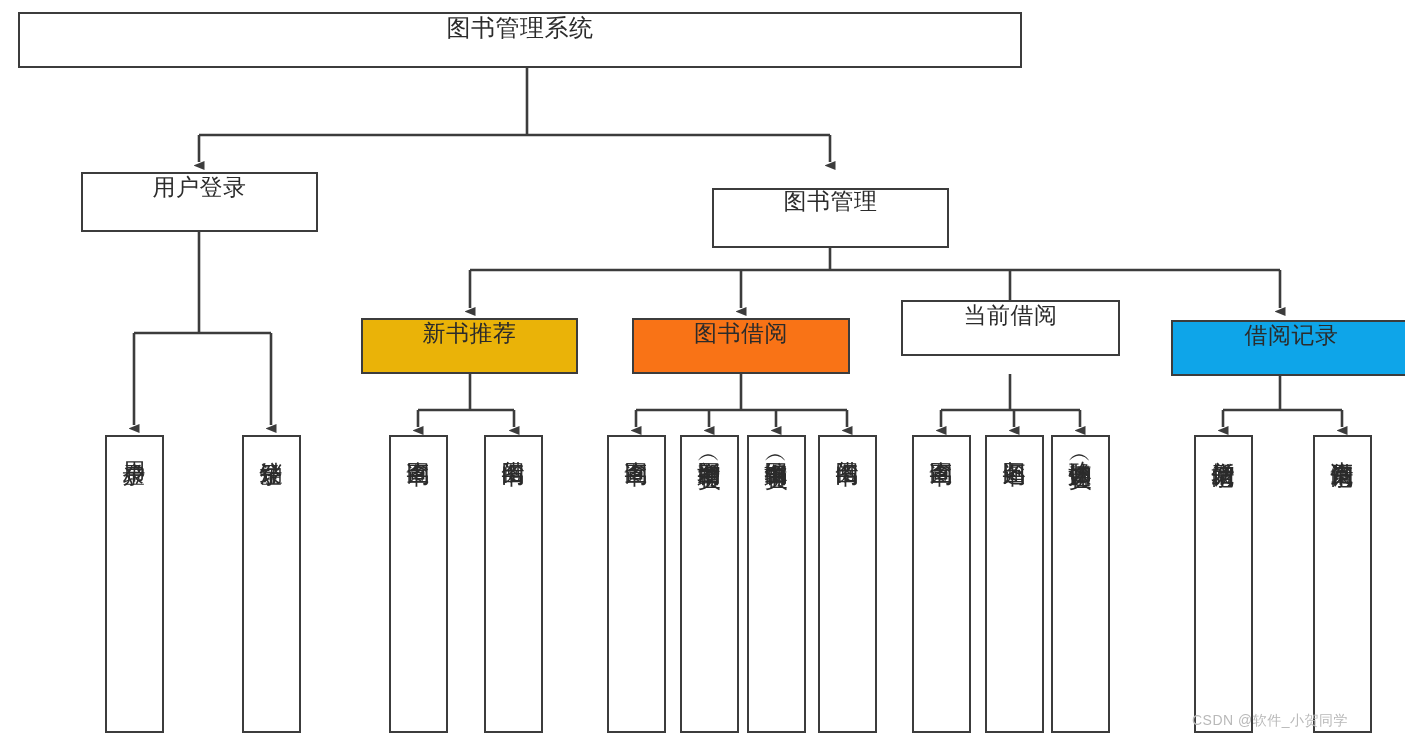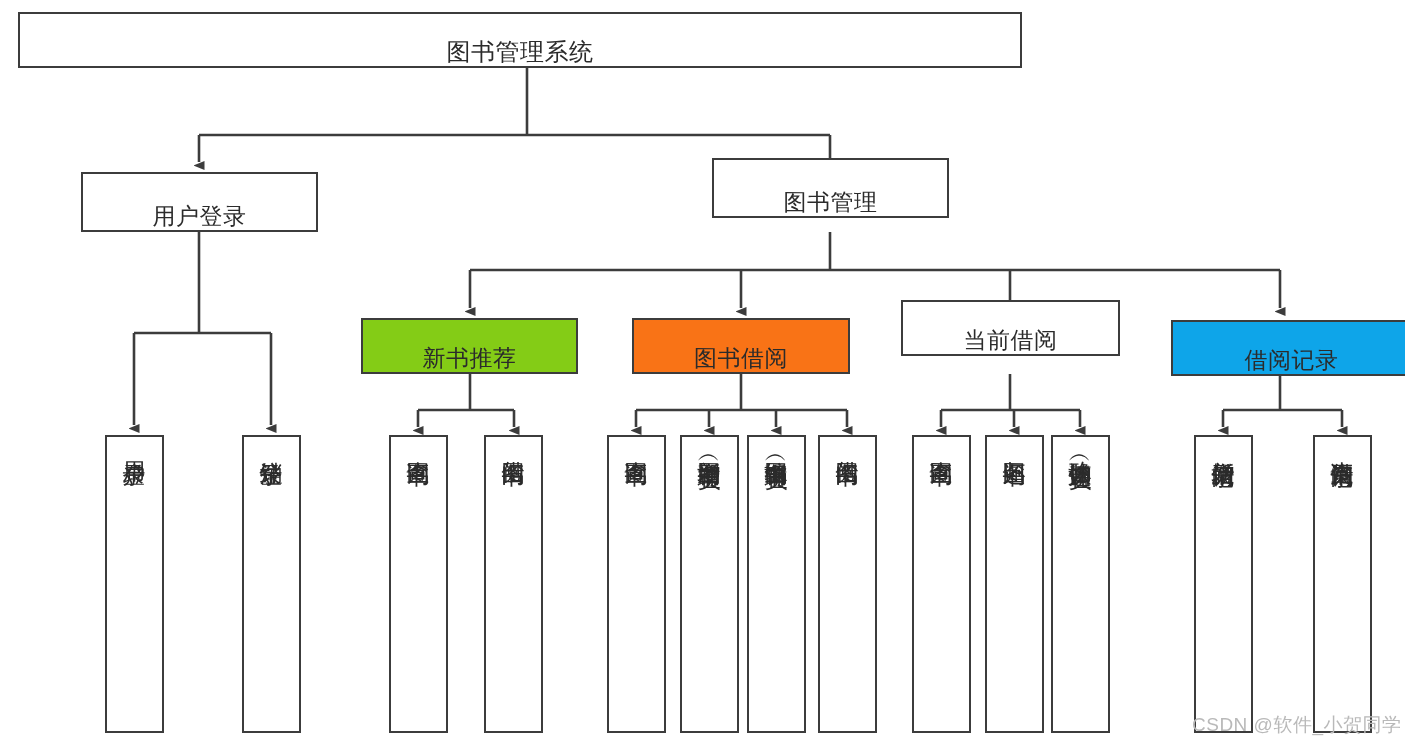--- a/index.html
+++ b/index.html
@@ -26,21 +26,21 @@
     width: 1405px;
     height: 747px;
     pointer-events: none;
   }
   .node {
     position: absolute;
     box-sizing: border-box;
     border: 2px solid #3c3c3c;
     background: #ffffff;
     display: flex;
-    align-items: flex-end;
+    align-items: flex-start;
     justify-content: center;
     color: #2b2b2b;
   }
   .node-label {
     display: block;
     text-align: center;
     line-height: 1.18;
     white-space: pre;
   }
   .node.horizontal .node-label {
@@ -61,21 +61,21 @@
     height: auto;
     max-height: 100%;
   }
   .node.root .node-label {
     font-size: 24px;
   }
   .watermark {
     position: absolute;
     left: 1192px;
     top: 712px;
-    font-size: 19px;
+    font-size: 14px;
     color: #b9b9b9;
     letter-spacing: 0.5px;
     white-space: nowrap;
   }
 </style>
 </head>
 <body>
 
 <div id="diagram-root">
 
@@ -141,25 +141,25 @@
     </g>
   </svg>
 
   <div class="node horizontal root" style="left: 18px; top: 12px; width: 1004px; height: 56px; border-color: rgb(60, 60, 60); background: rgb(255, 255, 255); color: rgb(43, 43, 43);">
     <span class="node-label">图书管理系统</span>
   </div>
 
   <div class="node horizontal" style="left: 81px; top: 172px; width: 237px; height: 60px; border-color: rgb(60, 60, 60); background: rgb(255, 255, 255); color: rgb(43, 43, 43);">
     <span class="node-label">用户登录</span>
   </div>
-  <div class="node horizontal" style="left: 712px; top: 158px; width: 237px; height: 60px; border-color: rgb(60, 60, 60); background: rgb(255, 255, 255); color: rgb(43, 43, 43);">
+  <div class="node horizontal" style="left: 712px; top: 188px; width: 237px; height: 60px; border-color: rgb(60, 60, 60); background: rgb(255, 255, 255); color: rgb(43, 43, 43); font-family: Liberation Mono, monospace;">
     <span class="node-label">图书管理</span>
   </div>
 
-  <div class="node horizontal" style="left: 361px; top: 318px; width: 217px; height: 56px; border-color: rgb(60, 60, 60); background: #84cc16; color: rgb(43, 43, 43);">
+  <div class="node horizontal" style="left: 361px; top: 318px; width: 217px; height: 56px; border-color: rgb(60, 60, 60); background: #eab308; color: rgb(43, 43, 43);">
     <span class="node-label">新书推荐</span>
   </div>
   <div class="node horizontal" style="left: 632px; top: 318px; width: 218px; height: 56px; border-color: rgb(60, 60, 60); background: #f97316; color: rgb(43, 43, 43);">
     <span class="node-label">图书借阅</span>
   </div>
   <div class="node horizontal" style="left: 901px; top: 300px; width: 219px; height: 56px; border-color: rgb(60, 60, 60); background: rgb(255, 255, 255); color: rgb(43, 43, 43);">
     <span class="node-label">当前借阅</span>
   </div>
   <div class="node horizontal" style="left: 1171px; top: 320px; width: 241px; height: 56px; border-color: rgb(60, 60, 60); background: #0ea5e9; color: rgb(43, 43, 43);">
     <span class="node-label">借阅记录</span>

